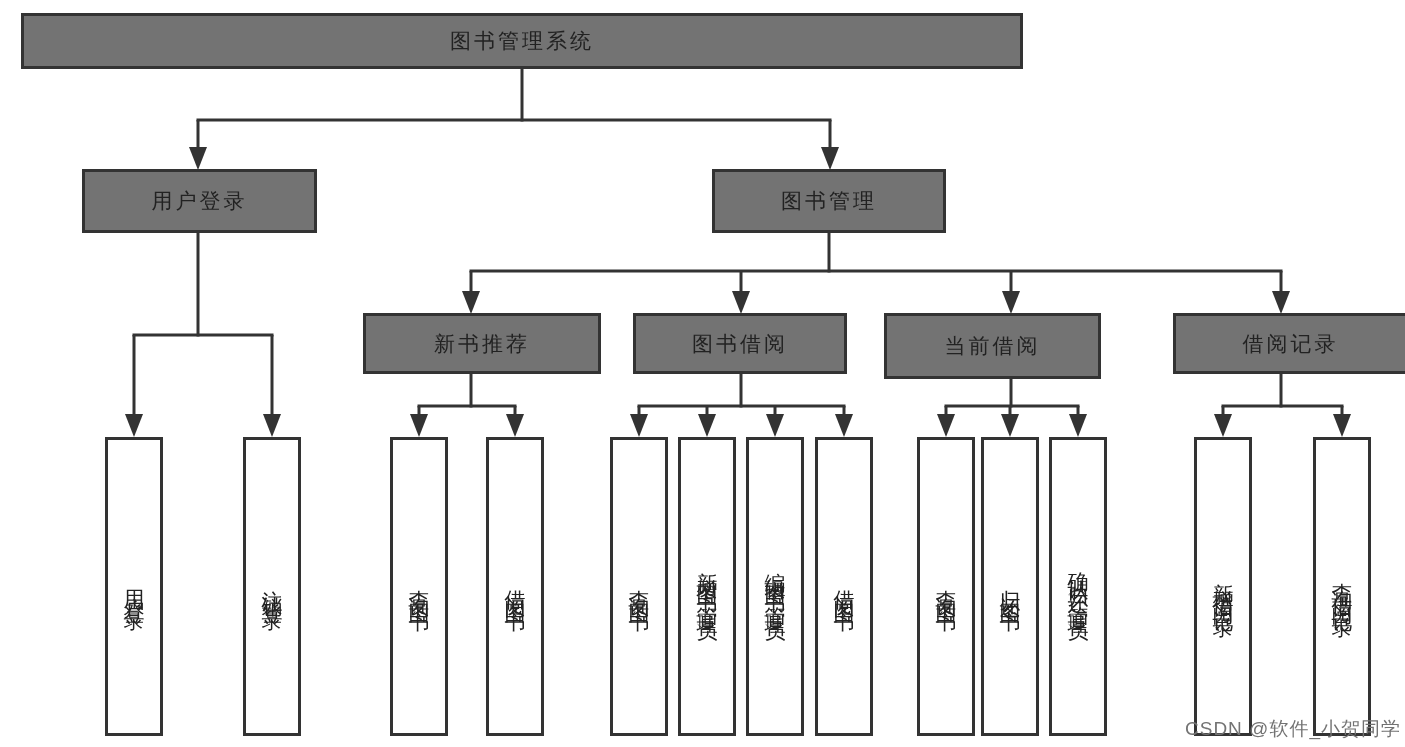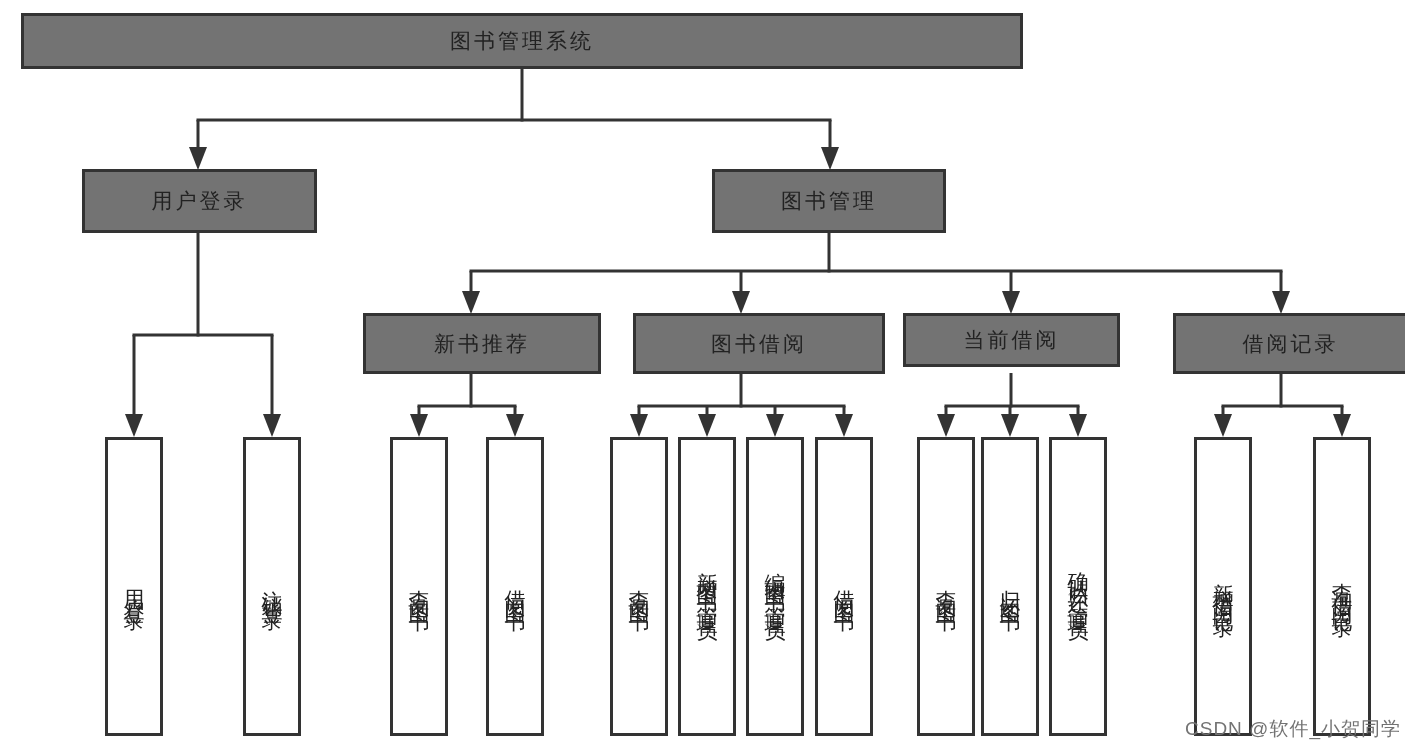--- a/index.html
+++ b/index.html
@@ -145,24 +145,24 @@
   <div class="node" style="left:82px; top:169px; width:235px; height:64px">
     <span>用户登录</span>
   </div>
   <div class="node" style="left:712px; top:169px; width:234px; height:64px">
     <span>图书管理</span>
   </div>
 
   <div class="node" style="left:363px; top:313px; width:238px; height:61px">
     <span>新书推荐</span>
   </div>
-  <div class="node" style="left:633px; top:313px; width:252px; height:61px">
+  <div class="node" style="left:633px; top:313px; width:214px; height:61px">
     <span>图书借阅</span>
   </div>
-  <div class="node" style="left:903px; top:313px; width:217px; height:54px">
+  <div class="node" style="left:884px; top:313px; width:217px; height:66px">
     <span>当前借阅</span>
   </div>
   <div class="node" style="left:1173px; top:313px; width:235px; height:61px">
     <span>借阅记录</span>
   </div>
 
   <div class="vnode" style="left:105px">
     <span>用户登录</span>
   </div>
   <div class="vnode" style="left:243px">

